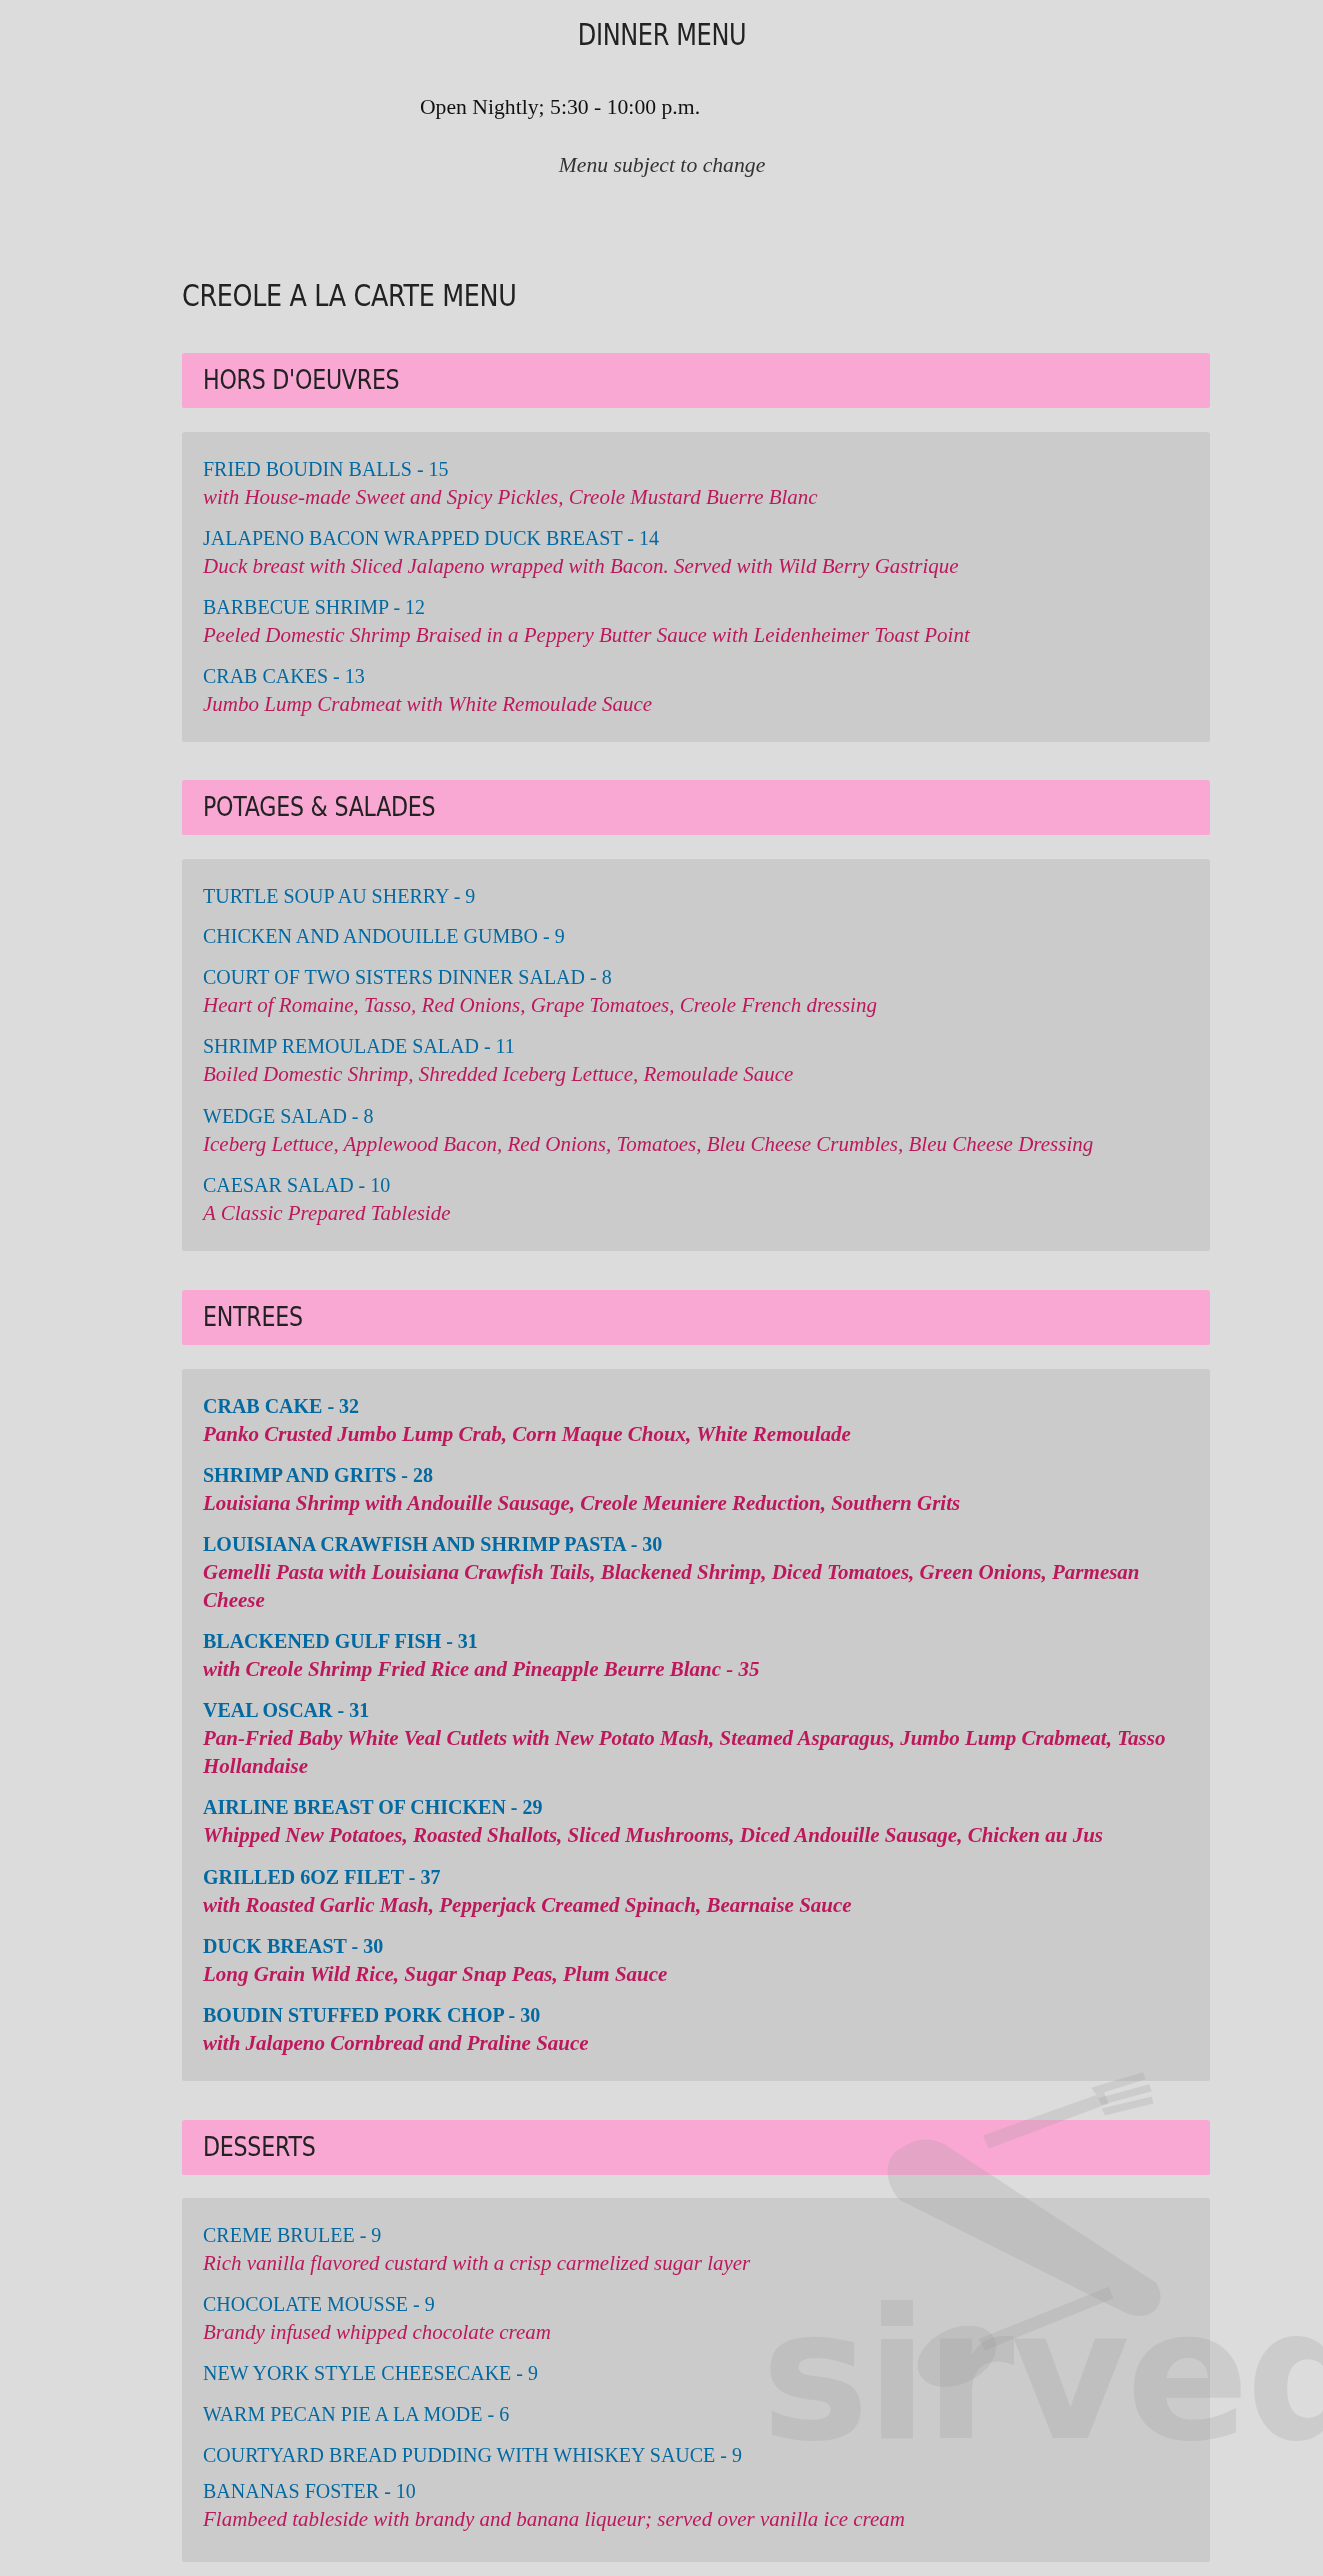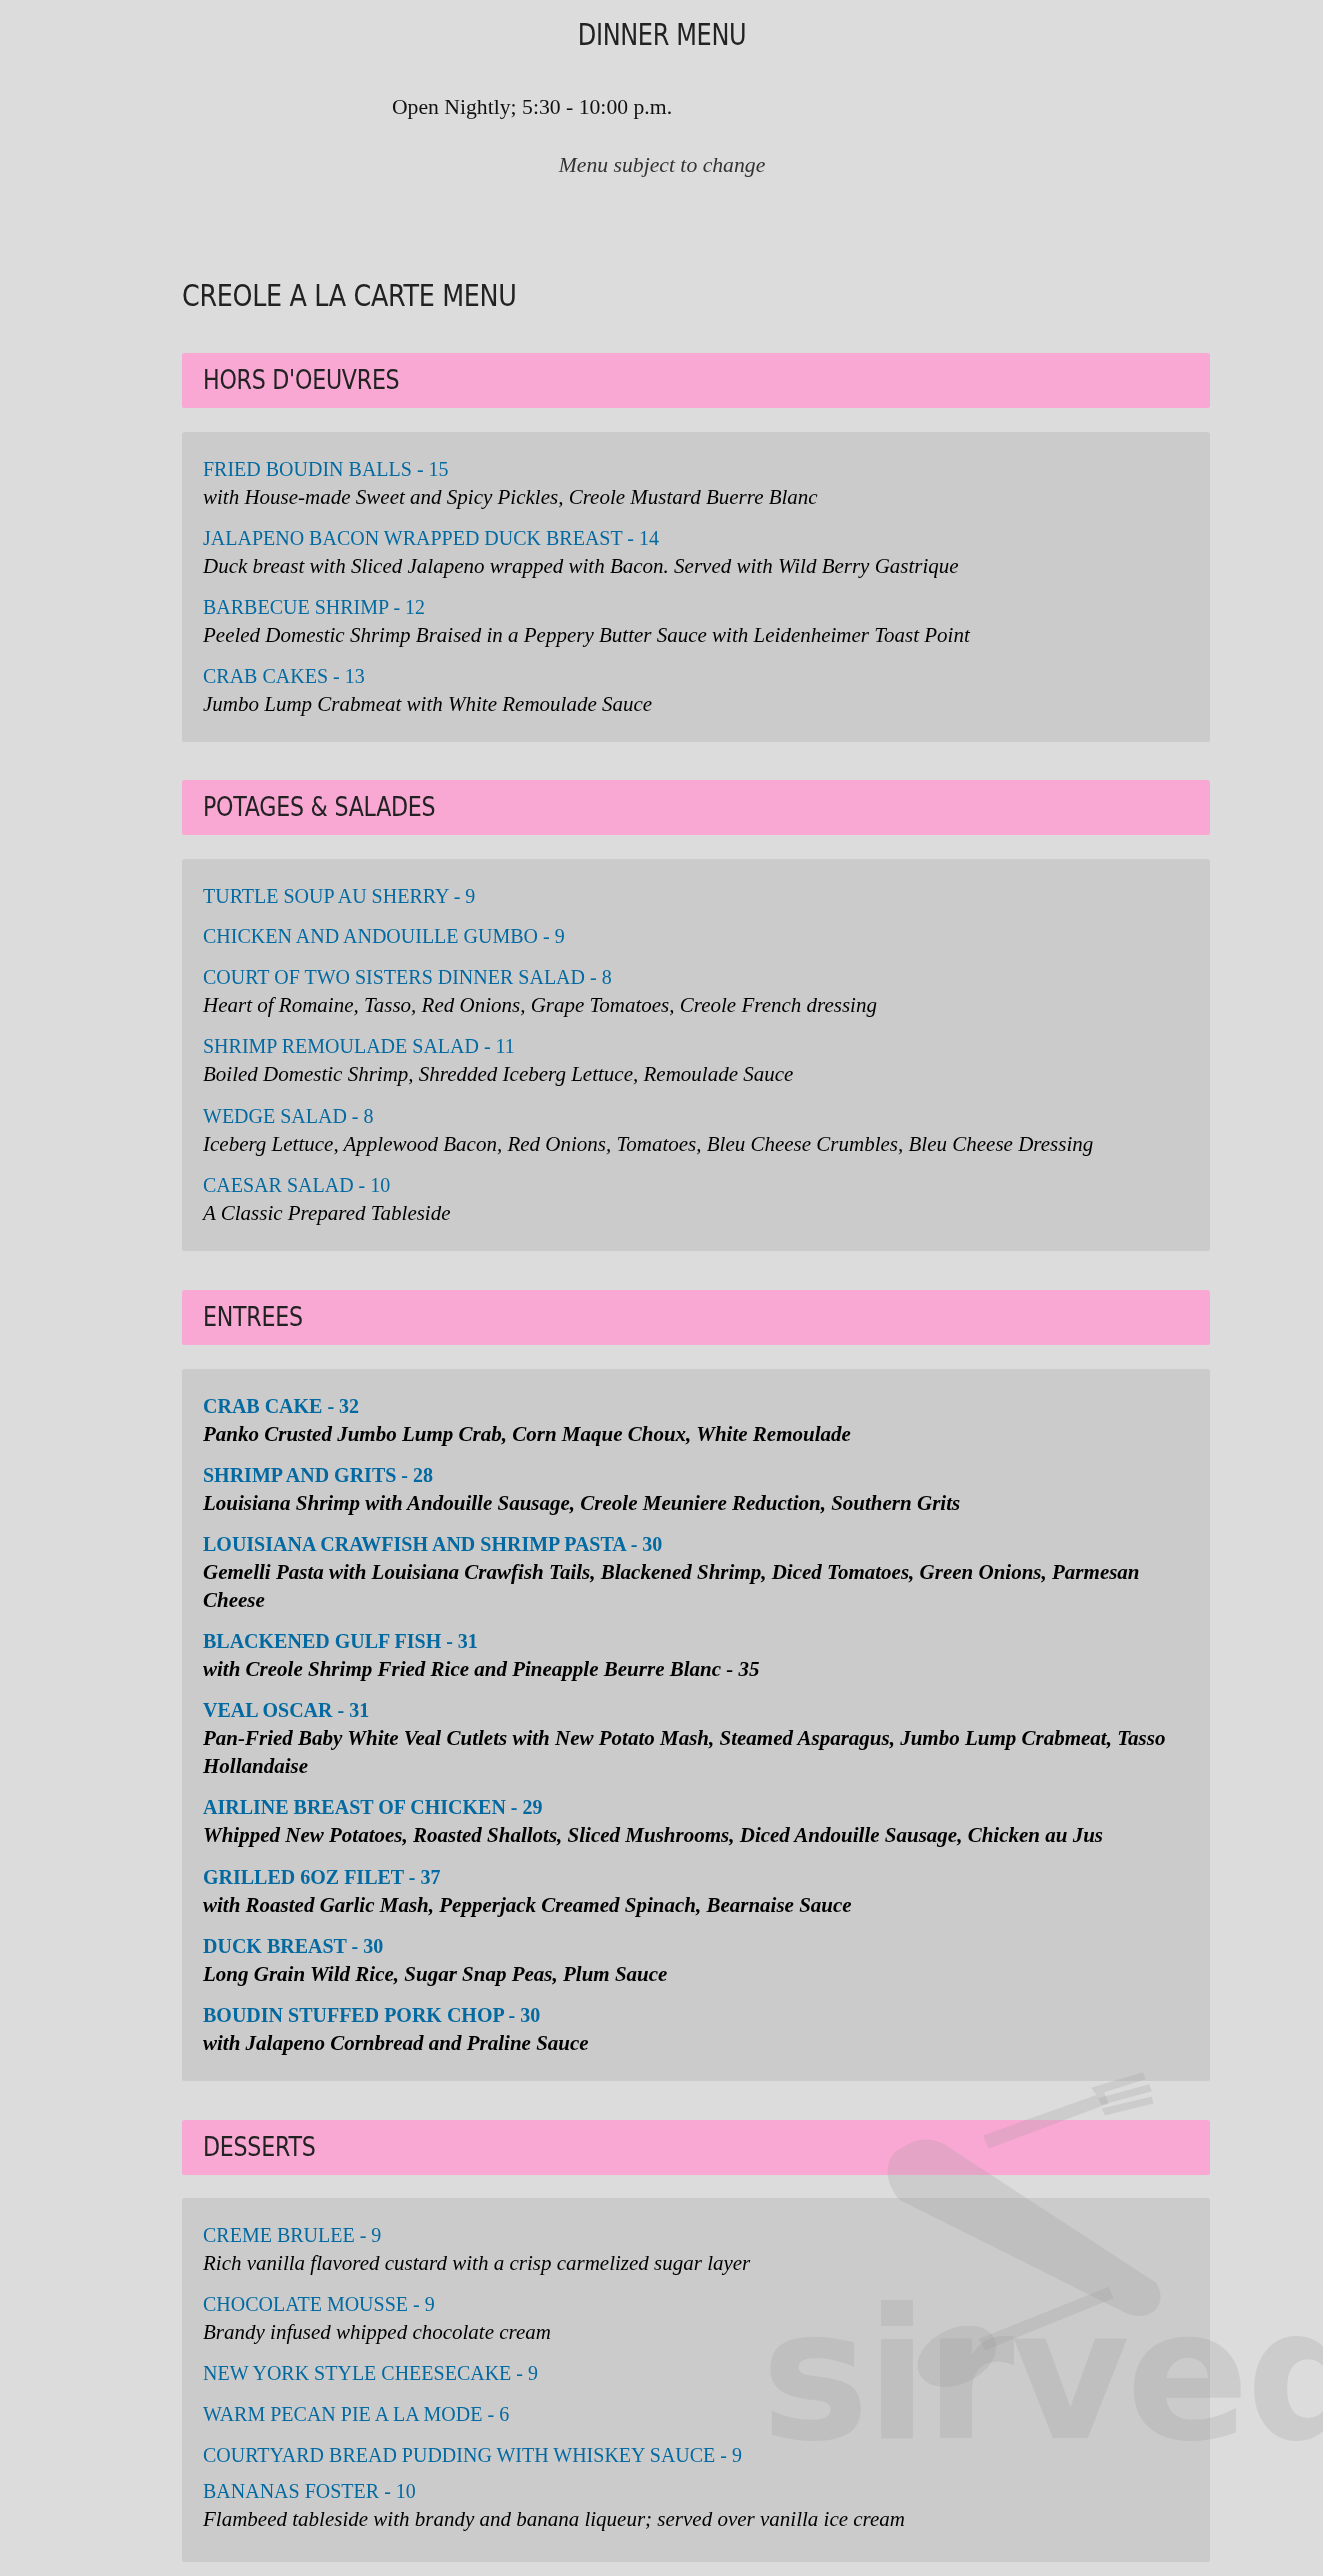--- a/index.html
+++ b/index.html
@@ -15,21 +15,21 @@
       position: absolute; left: 0; width: 1324px; top: 15.6px;
       text-align: center;
       font-family: "DejaVu Sans Condensed", "DejaVu Sans", sans-serif;
       font-size: 31px; letter-spacing: -0.4px; color: #222;
       transform: scaleX(0.86); transform-origin: center;
     }
     .hours {
       position: absolute; left: 0; width: 1064px; top: 95px;
       text-align: center;
       font-family: "Liberation Serif", serif;
-      font-size: 21.7px; color: #111;
+      font-size: 21.7px; color: #111; padding-left: 28px;
     }
     .note {
       position: absolute; left: 0; width: 1324px; top: 153px;
       text-align: center;
       font-family: "Liberation Serif", serif;
       font-style: italic;
       font-size: 21.7px; color: #333;
     }
     .menu-title {
       position: absolute; left: 182px; top: 277px;
@@ -59,21 +59,21 @@
     }
     .item { position: absolute; left: 21px; right: 21px; }
     .item-name {
       font-family: "Liberation Serif", serif;
       font-size: 20px; color: #0369a1;
       line-height: 28px; white-space: nowrap;
     }
     .item-desc {
       font-family: "Liberation Serif", serif;
       font-style: italic;
-      font-size: 21px; color: #000000;
+      font-size: 21px; color: #be185d;
       line-height: 28px;
     }
     .watermark {
       position: absolute; left: 762px; top: 2053px; width: 537px; height: 494px;
       pointer-events: none;
     }
     .watermark-text {
       position: absolute; left: 761px; top: 2269px;
       font-family: "DejaVu Sans", sans-serif; font-weight: bold;
       font-size: 182px; color: rgba(150,150,150,0.22);

